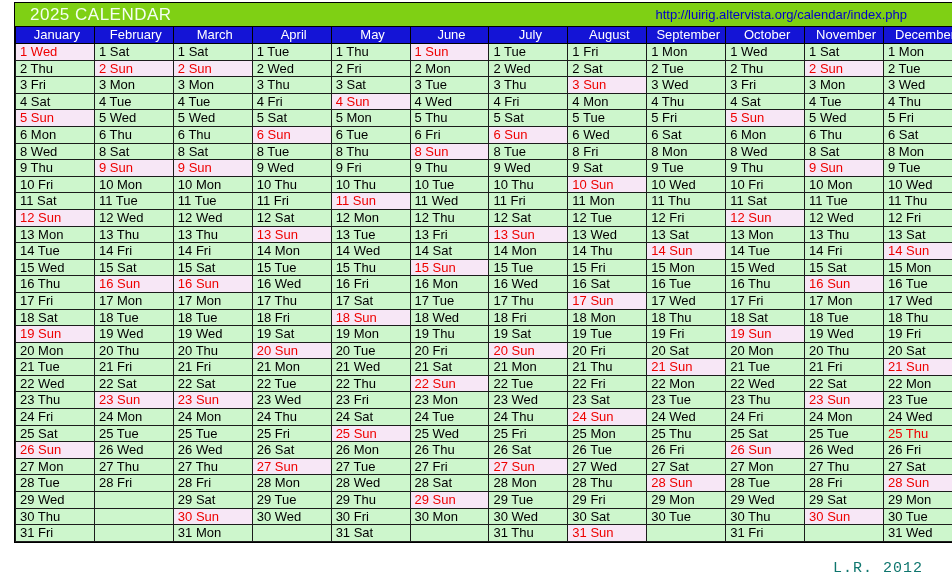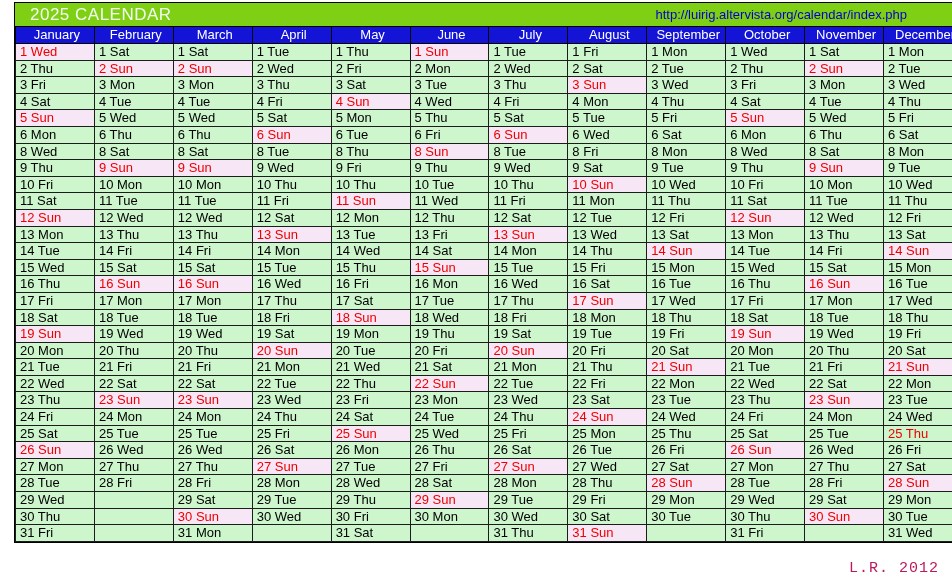--- a/index.html
+++ b/index.html
@@ -75,26 +75,26 @@
   }
   table.calendar td.sun {
     background: var(--sunday-pink, #f7e7f6);
     color: var(--holiday-red, #ee0000);
   }
   table.calendar td.red {
     color: var(--holiday-red, #ee0000);
   }
   .footer-credit {
     position: absolute;
-    right: 13px;
+    right: 29px;
     top: 560px;
     font-family: "Liberation Mono", "DejaVu Sans Mono", monospace;
     font-size: 15px;
     letter-spacing: 1px;
-    color: #be185d;
+    color: #0f766e;
     white-space: pre;
   }
 </style>
 </head>
 <body>
 
 <div class="page">
   <div class="cal-wrapper">
     <div class="titlebar">
       <span class="cal-title">2025 CALENDAR</span>

